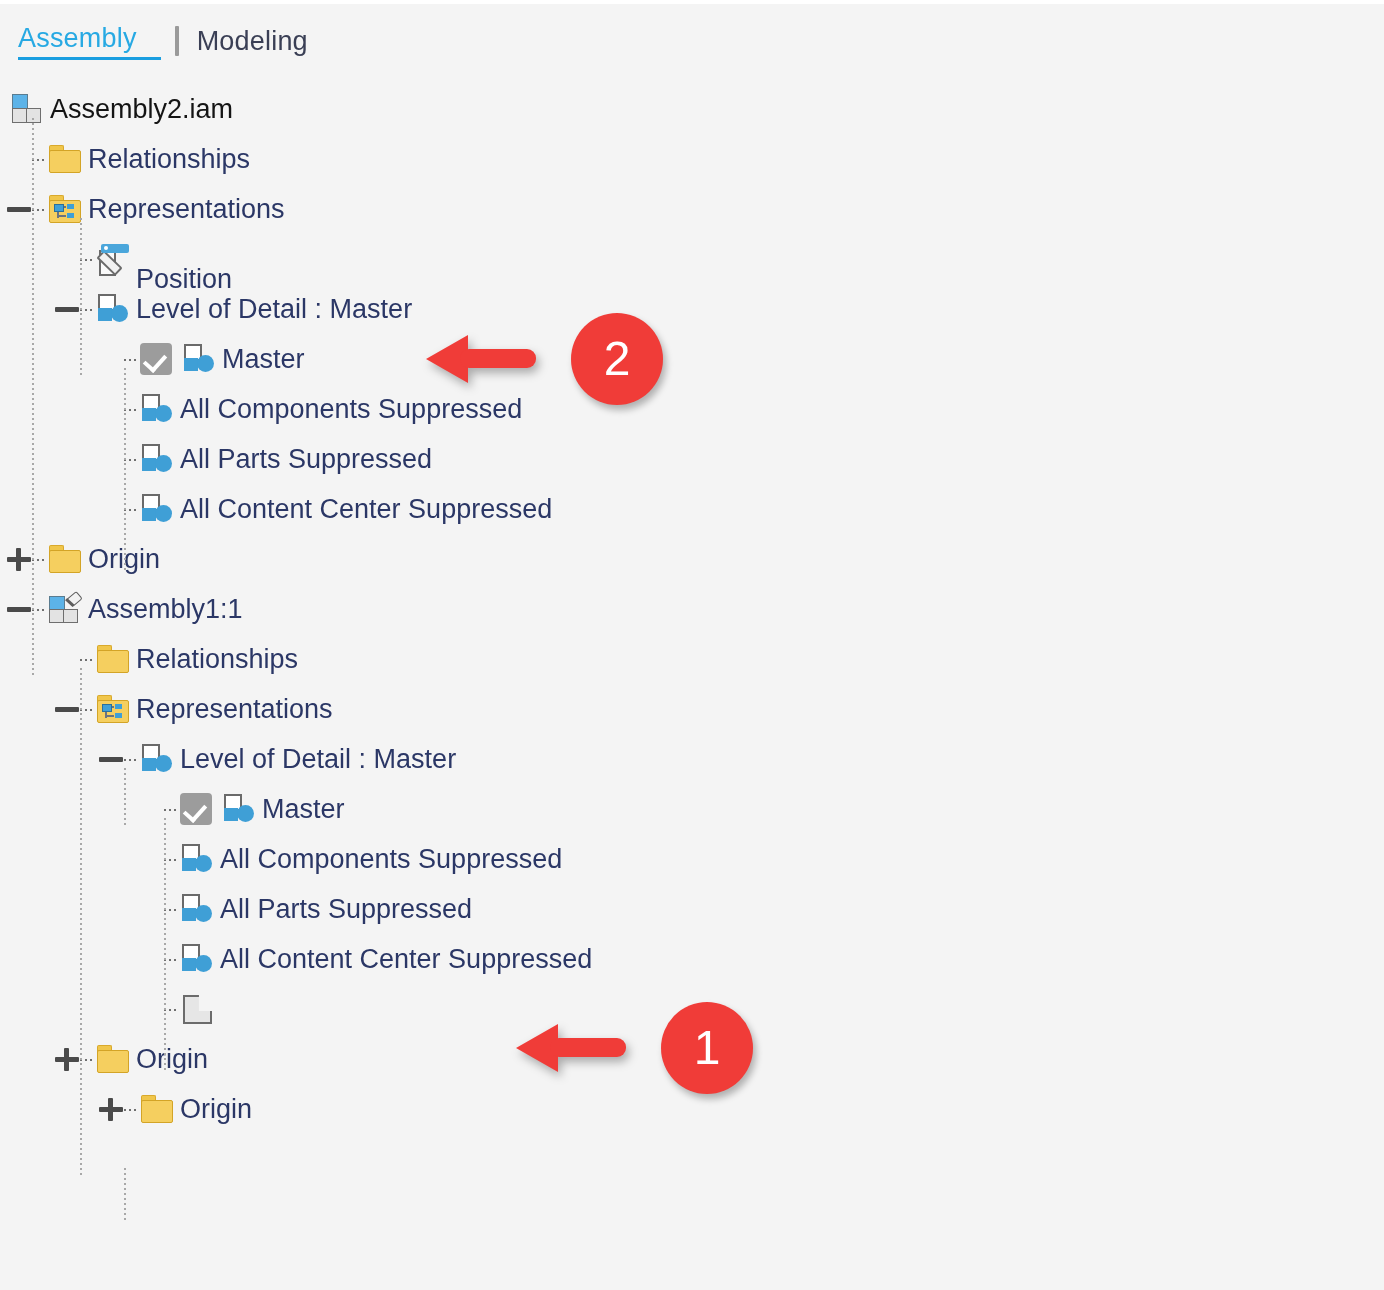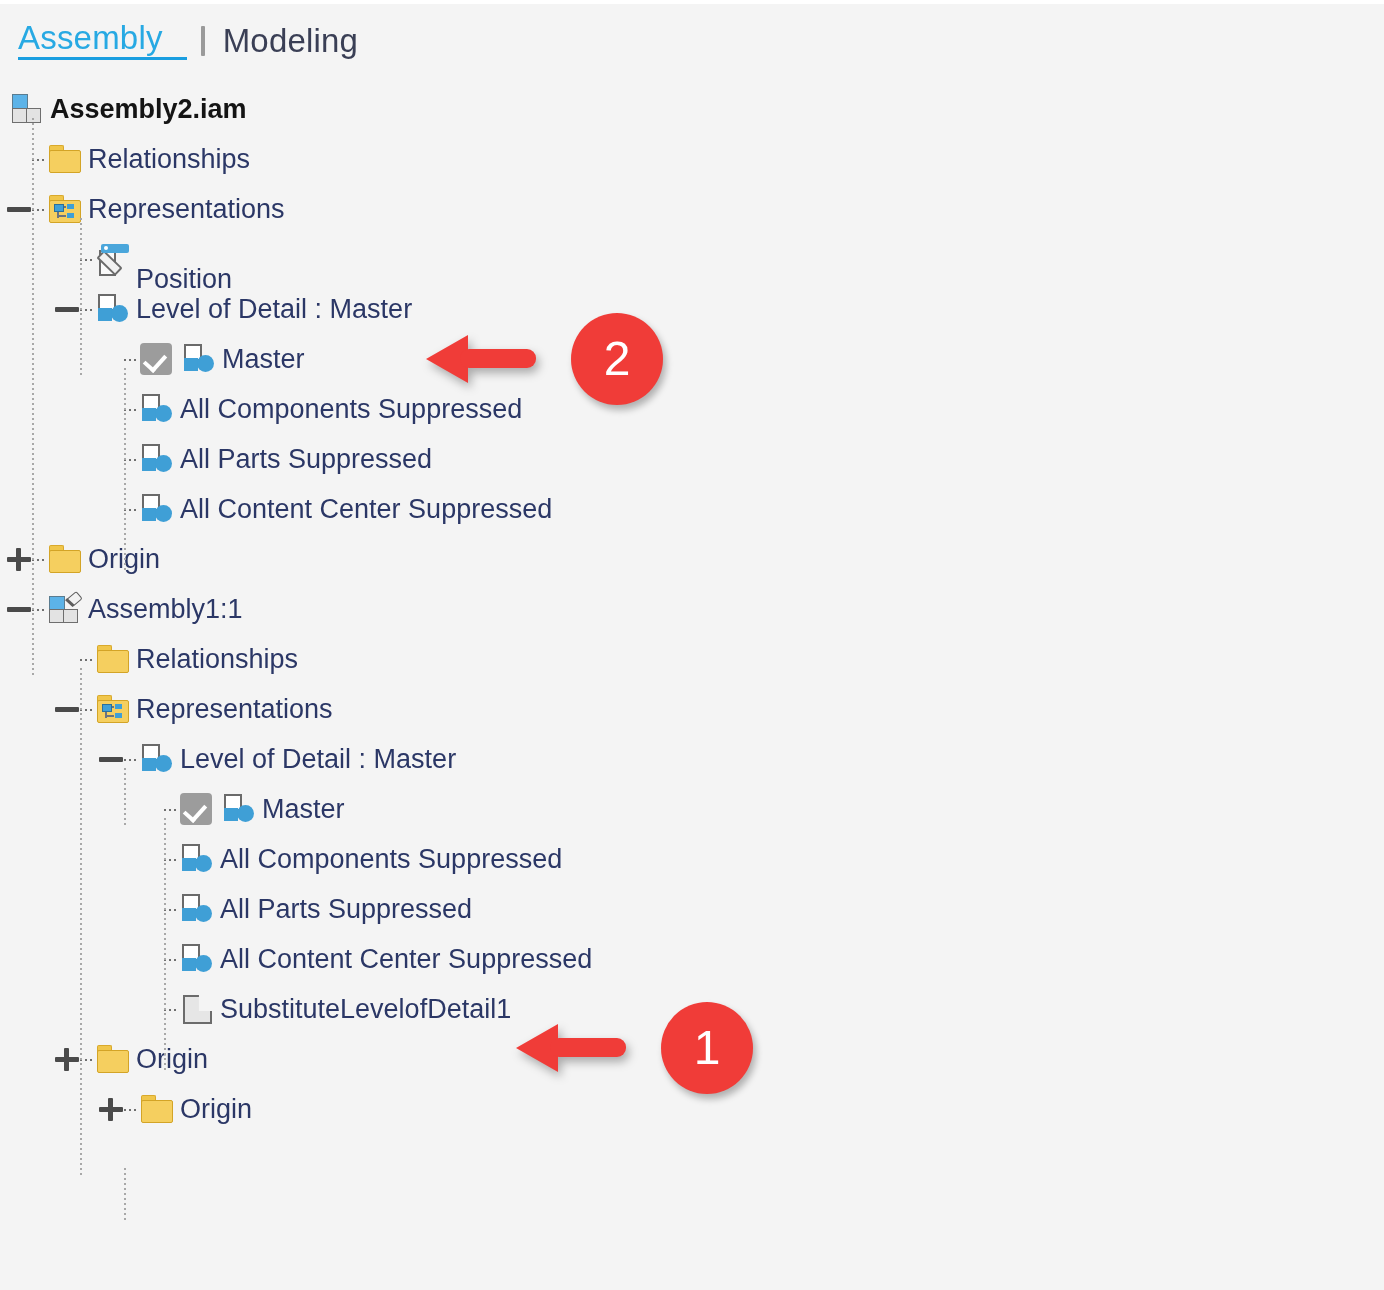--- a/index.html
+++ b/index.html
@@ -7,33 +7,33 @@
     width:1384px;height:1290px;
     background:#f4f4f4;
     font-family:"Liberation Sans","DejaVu Sans",sans-serif;
     overflow:hidden;
     position:relative;
   }
   .top-strip{position:absolute;left:0;top:0;width:1384px;height:4px;background:#ffffff;}
 
   
   .tabbar{position:absolute;left:0;top:18px;height:46px;display:flex;align-items:center;}
-  .tab{font-size:33px;line-height:30px;letter-spacing:.2px;white-space:nowrap;}
+  .tab{font-size:27px;line-height:30px;letter-spacing:.2px;white-space:nowrap;}
   .tab-assembly{color:#27a9e3;margin-left:18px;padding-bottom:4px;border-bottom:3px solid #1a9ee0;padding-right:24px;}
   .tab-sep{width:4px;height:30px;background:#9a9a9a;margin:0 18px 0 14px;border-radius:1px;}
   .tab-modeling{color:#3a3f55;}
 
   
   .tree{position:absolute;left:0;top:84px;width:1384px;}
   .row{position:relative;height:50px;}
   .row .label{
     position:absolute;top:50%;transform:translateY(-50%);
     font-size:27px;line-height:30px;color:#2b3766;white-space:nowrap;
   }
-  .row.root .label{color:#141414;font-weight:bold;}
+  .row.root .label{color:#141414;font-weight:normal;}
   .ico{position:absolute;top:50%;transform:translateY(-50%);width:34px;height:34px;}
   .tgl{position:absolute;top:50%;transform:translateY(-50%);width:26px;height:26px;}
   .tgl::before{content:"";position:absolute;left:1px;top:11px;width:24px;height:5px;background:#4a4a4a;border-radius:1px;}
   .tgl.plus::after{content:"";position:absolute;left:10px;top:2px;width:5px;height:23px;background:#4a4a4a;border-radius:1px;}
   
   .vline{position:absolute;width:2px;
      background-image:linear-gradient(to bottom,#a8a8a8 0 2px,transparent 2px 5px);
      background-size:2px 5px;}
   .dot2{position:absolute;width:14px;height:2px;
      background-image:linear-gradient(to right,#6f6f6f 0 2px,transparent 2px 5px);
@@ -292,21 +292,20 @@
         <div class="b"></div>
         <div class="c"></div>
       </div>
       <div class="label" style="left: 220px;">All Content Center Suppressed</div>
     </div>
     <div class="row" style="height: 50px;">
       <div class="dot2" style="left: 164px; top: 50%;"></div>
       <div class="ico ic-sub" style="left: 180px;">
         <div class="s"></div>
       </div>
-      <div class="label" style="left: 220px;">SubstituteLevelofDetail1</div>
     </div>
     <div class="row" style="height: 50px;">
       <div class="tgl plus" style="left: 54px;"></div>
       <div class="dot2" style="left: 80px; top: 50%;"></div>
       <div class="ico ic-folder" style="left: 96px;">
         <div class="tab"></div>
         <div class="body"></div>
       </div>
       <div class="label" style="left: 136px;">Origin</div>
     </div>

